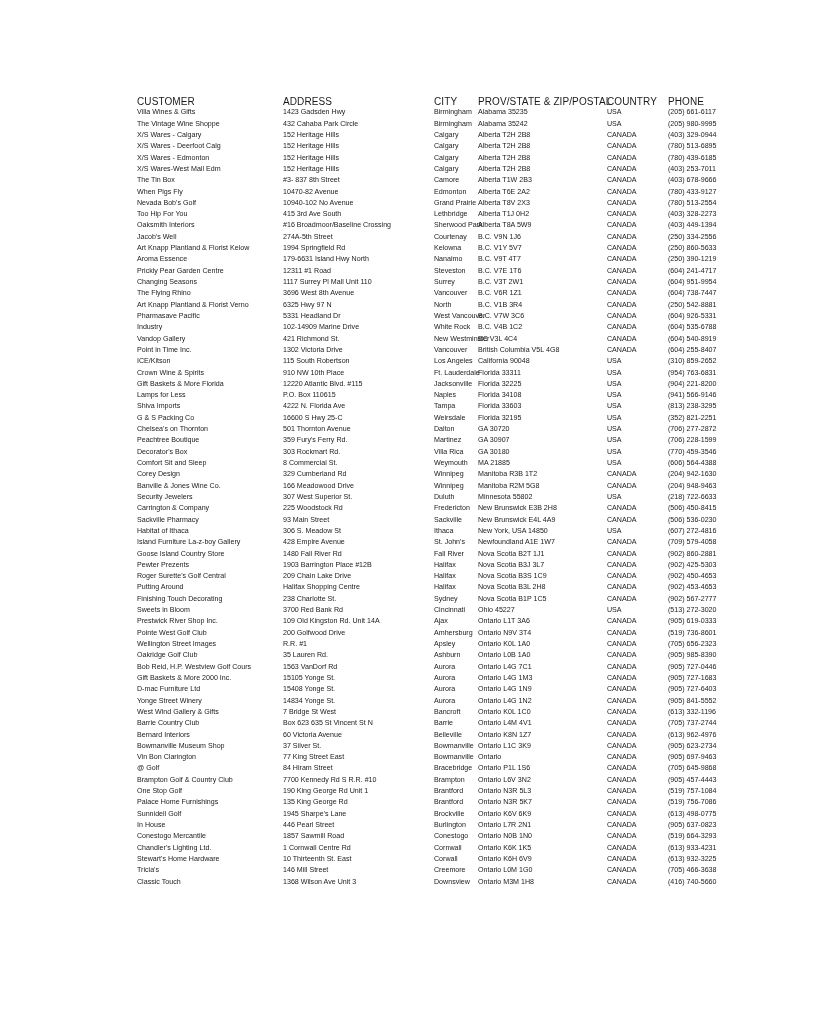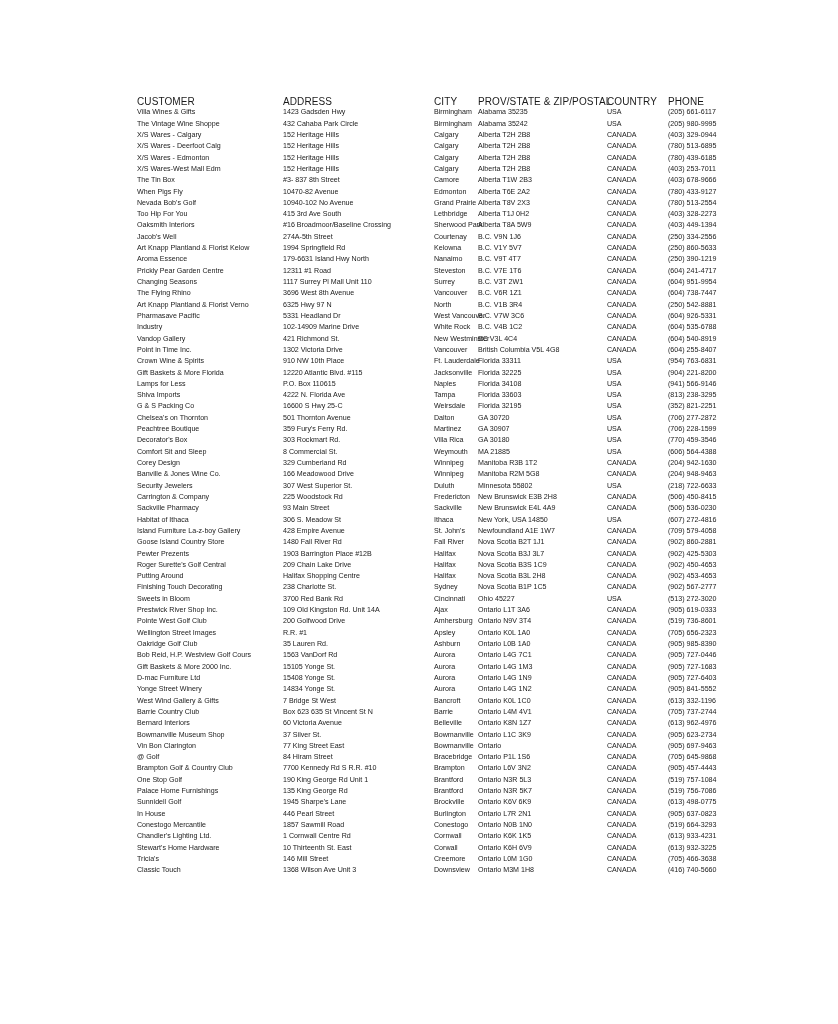--- a/index.html
+++ b/index.html
@@ -269,20 +269,28 @@
           </tr>
           <tr>
             <td class="cell-customer">Point in Time Inc.</td>
             <td class="cell-address">1302 Victoria Drive</td>
             <td class="cell-city">Vancouver</td>
             <td class="cell-prov">British Columbia V5L 4G8</td>
             <td class="cell-country">CANADA</td>
             <td class="cell-phone">(604) 255-8407</td>
           </tr>
           <tr>
+            <td class="cell-customer">ICE/Kitson</td>
+            <td class="cell-address">115 South Robertson</td>
+            <td class="cell-city">Los Angeles</td>
+            <td class="cell-prov">California 90048</td>
+            <td class="cell-country">USA</td>
+            <td class="cell-phone">(310) 859-2652</td>
+          </tr>
+          <tr>
             <td class="cell-customer">Crown Wine &amp; Spirits</td>
             <td class="cell-address">910 NW 10th Place</td>
             <td class="cell-city">Ft. Lauderdale</td>
             <td class="cell-prov">Florida 33311</td>
             <td class="cell-country">USA</td>
             <td class="cell-phone">(954) 763-6831</td>
           </tr>
           <tr>
             <td class="cell-customer">Gift Baskets &amp; More Florida</td>
             <td class="cell-address">12220 Atlantic Blvd. #115</td>

